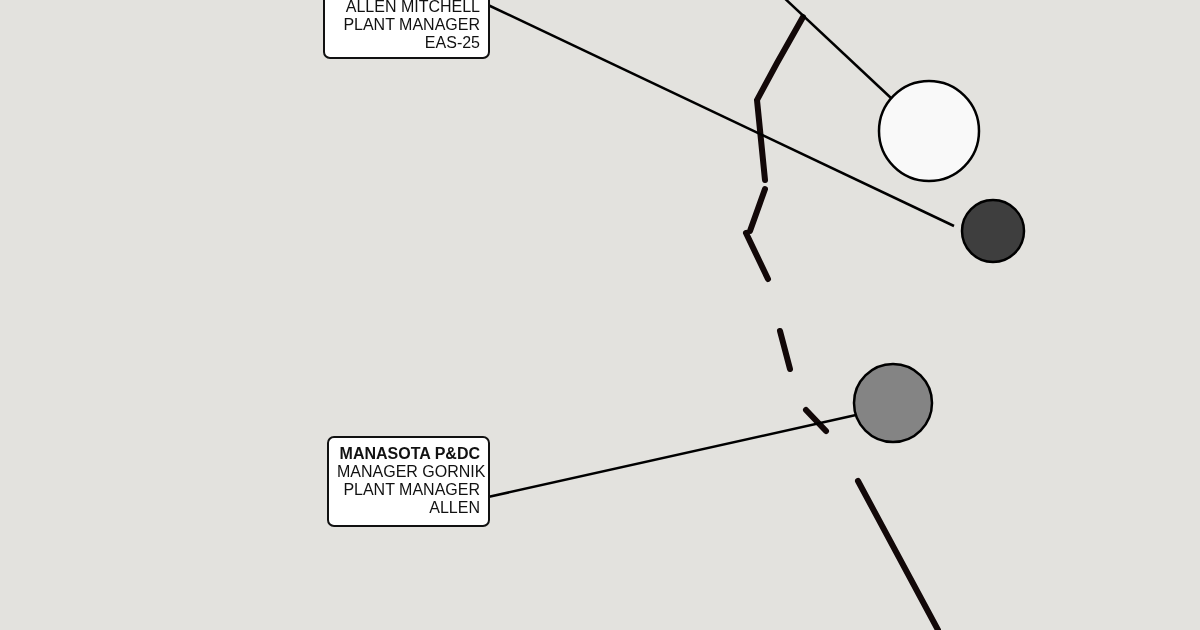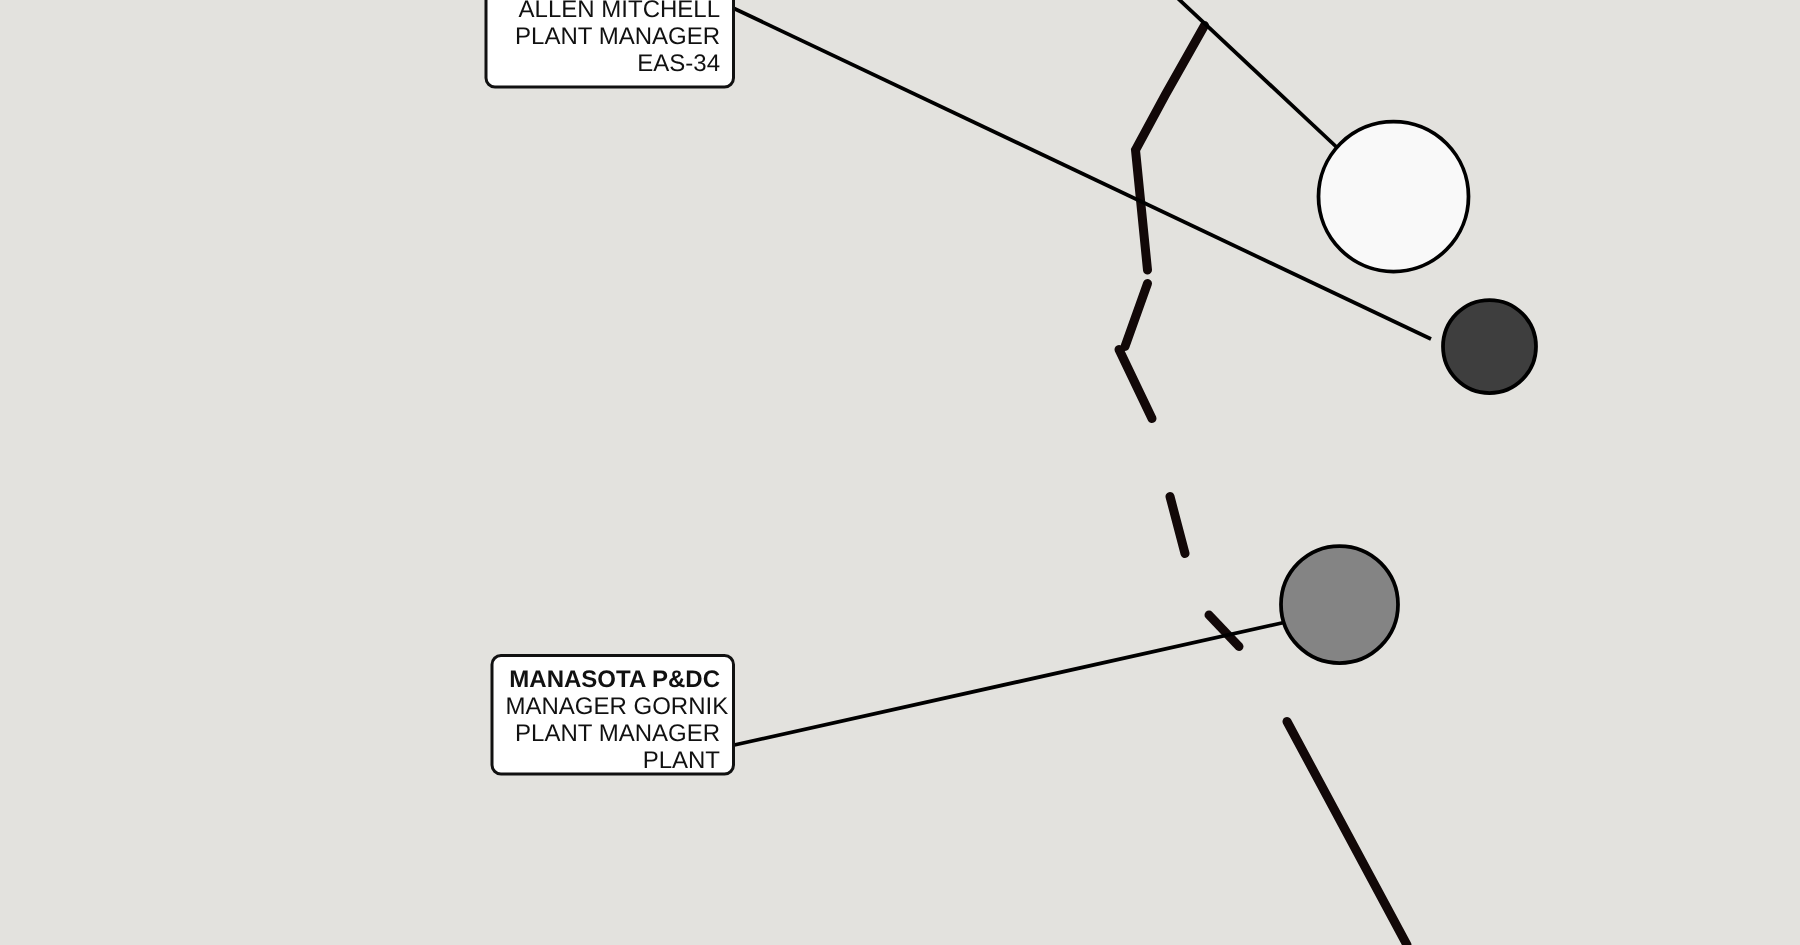--- a/index.html
+++ b/index.html
@@ -47,21 +47,21 @@
   </g>
 
   <circle cx="929" cy="131" r="50" fill="#f9f9f9" stroke="#000" stroke-width="2.5"></circle>
   <circle cx="993" cy="231" r="31" fill="#3e3e3e" stroke="#000" stroke-width="2.5"></circle>
   <circle cx="893" cy="403" r="39" fill="#848484" stroke="#000" stroke-width="2.5"></circle>
 </svg>
 
 <div class="label-box" style="left:323px; top:-20px; width:167px; height:79px; padding-top:16px;">
   <div>ALLEN MITCHELL</div>
   <div>PLANT MANAGER</div>
-  <div>EAS-34</div>
+  <div>EAS-25</div>
 </div>
 
-<div class="label-box" style="left:327px; top:436px; width:163px; height:81px;">
+<div class="label-box" style="left:327px; top:436px; width:163px; height:91px;">
   <div class="title">MANASOTA P&amp;DC</div>
   <div>MANAGER GORNIK</div>
   <div>PLANT MANAGER</div>
-  <div>PLANT</div>
+  <div>ALLEN</div>
 </div>
 
 </body></html>

